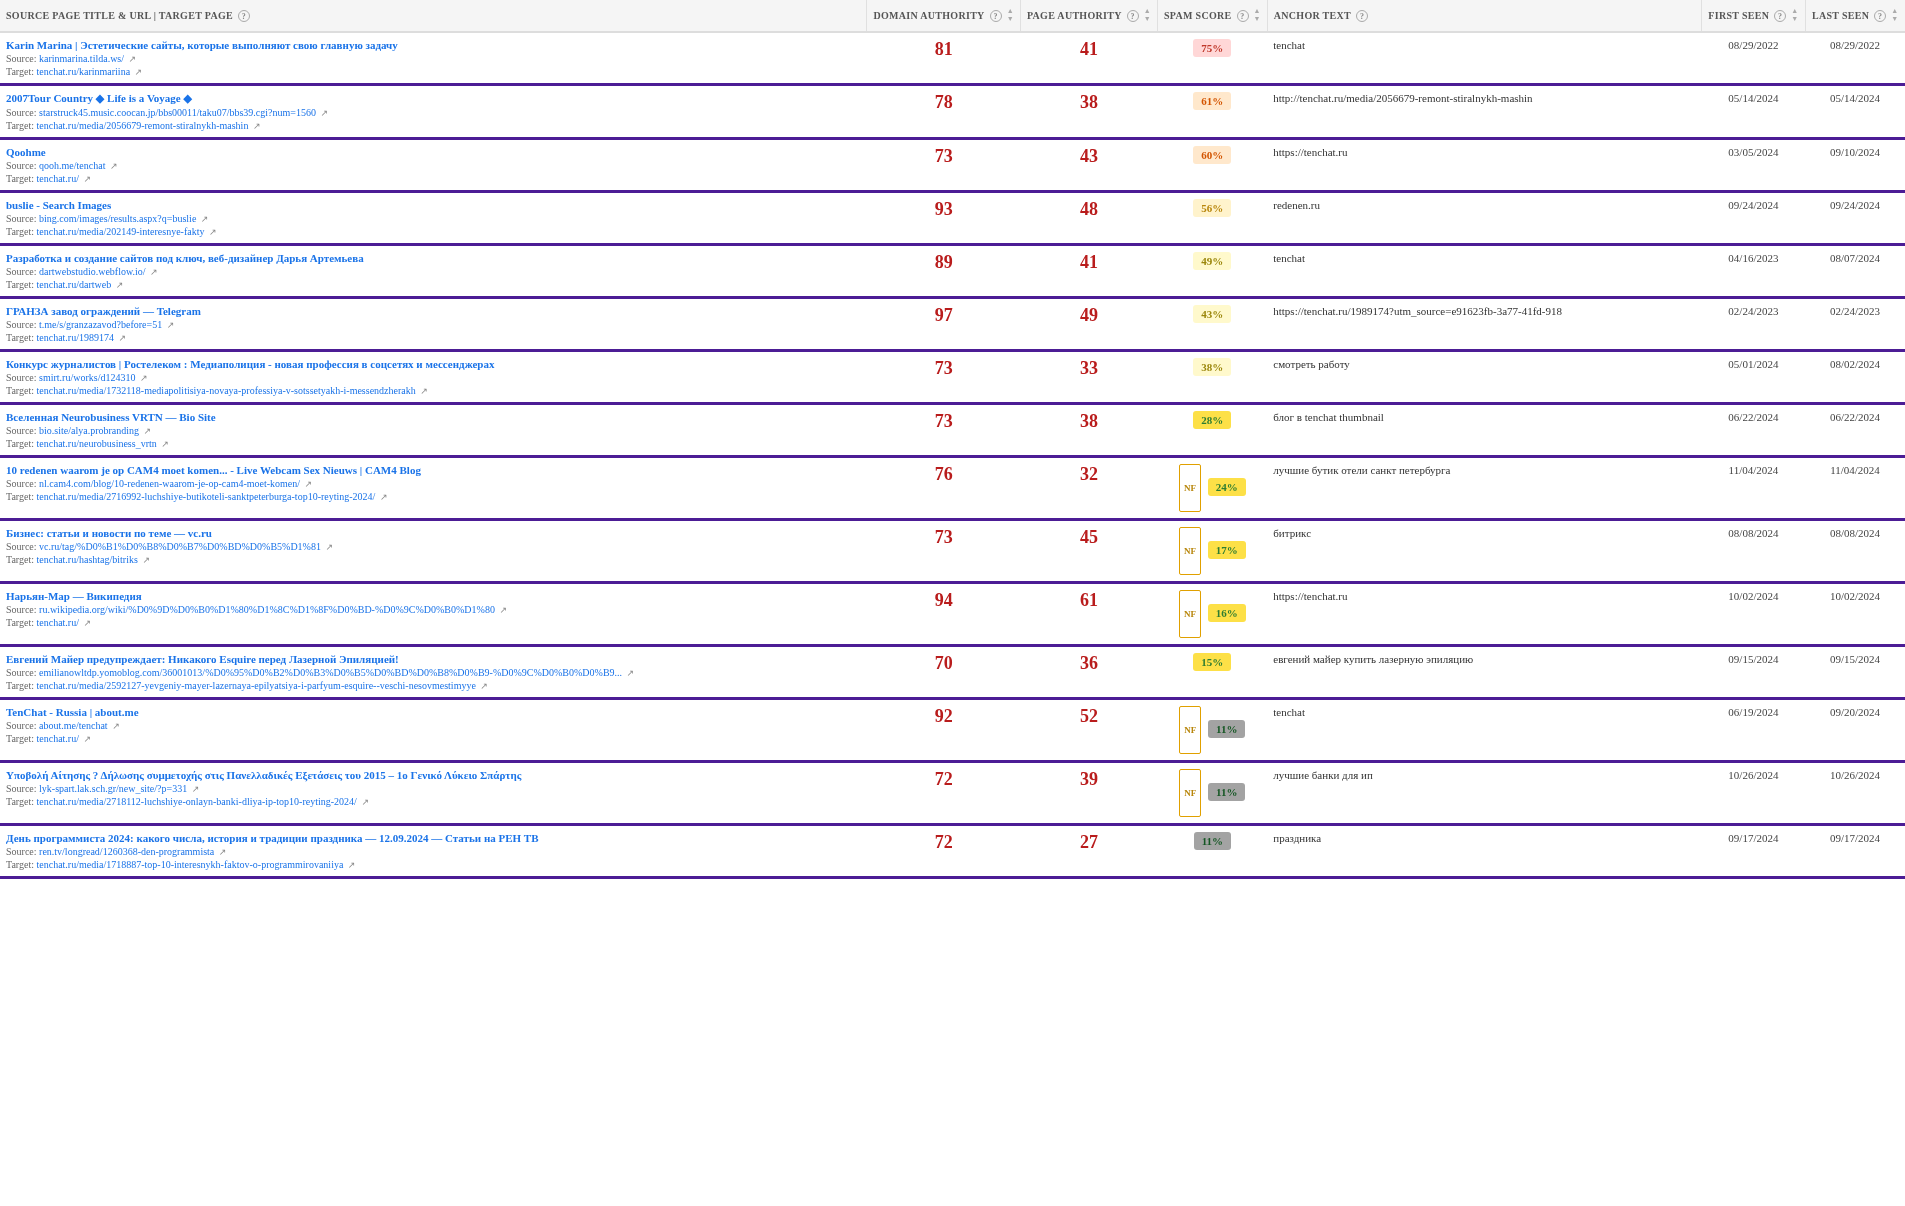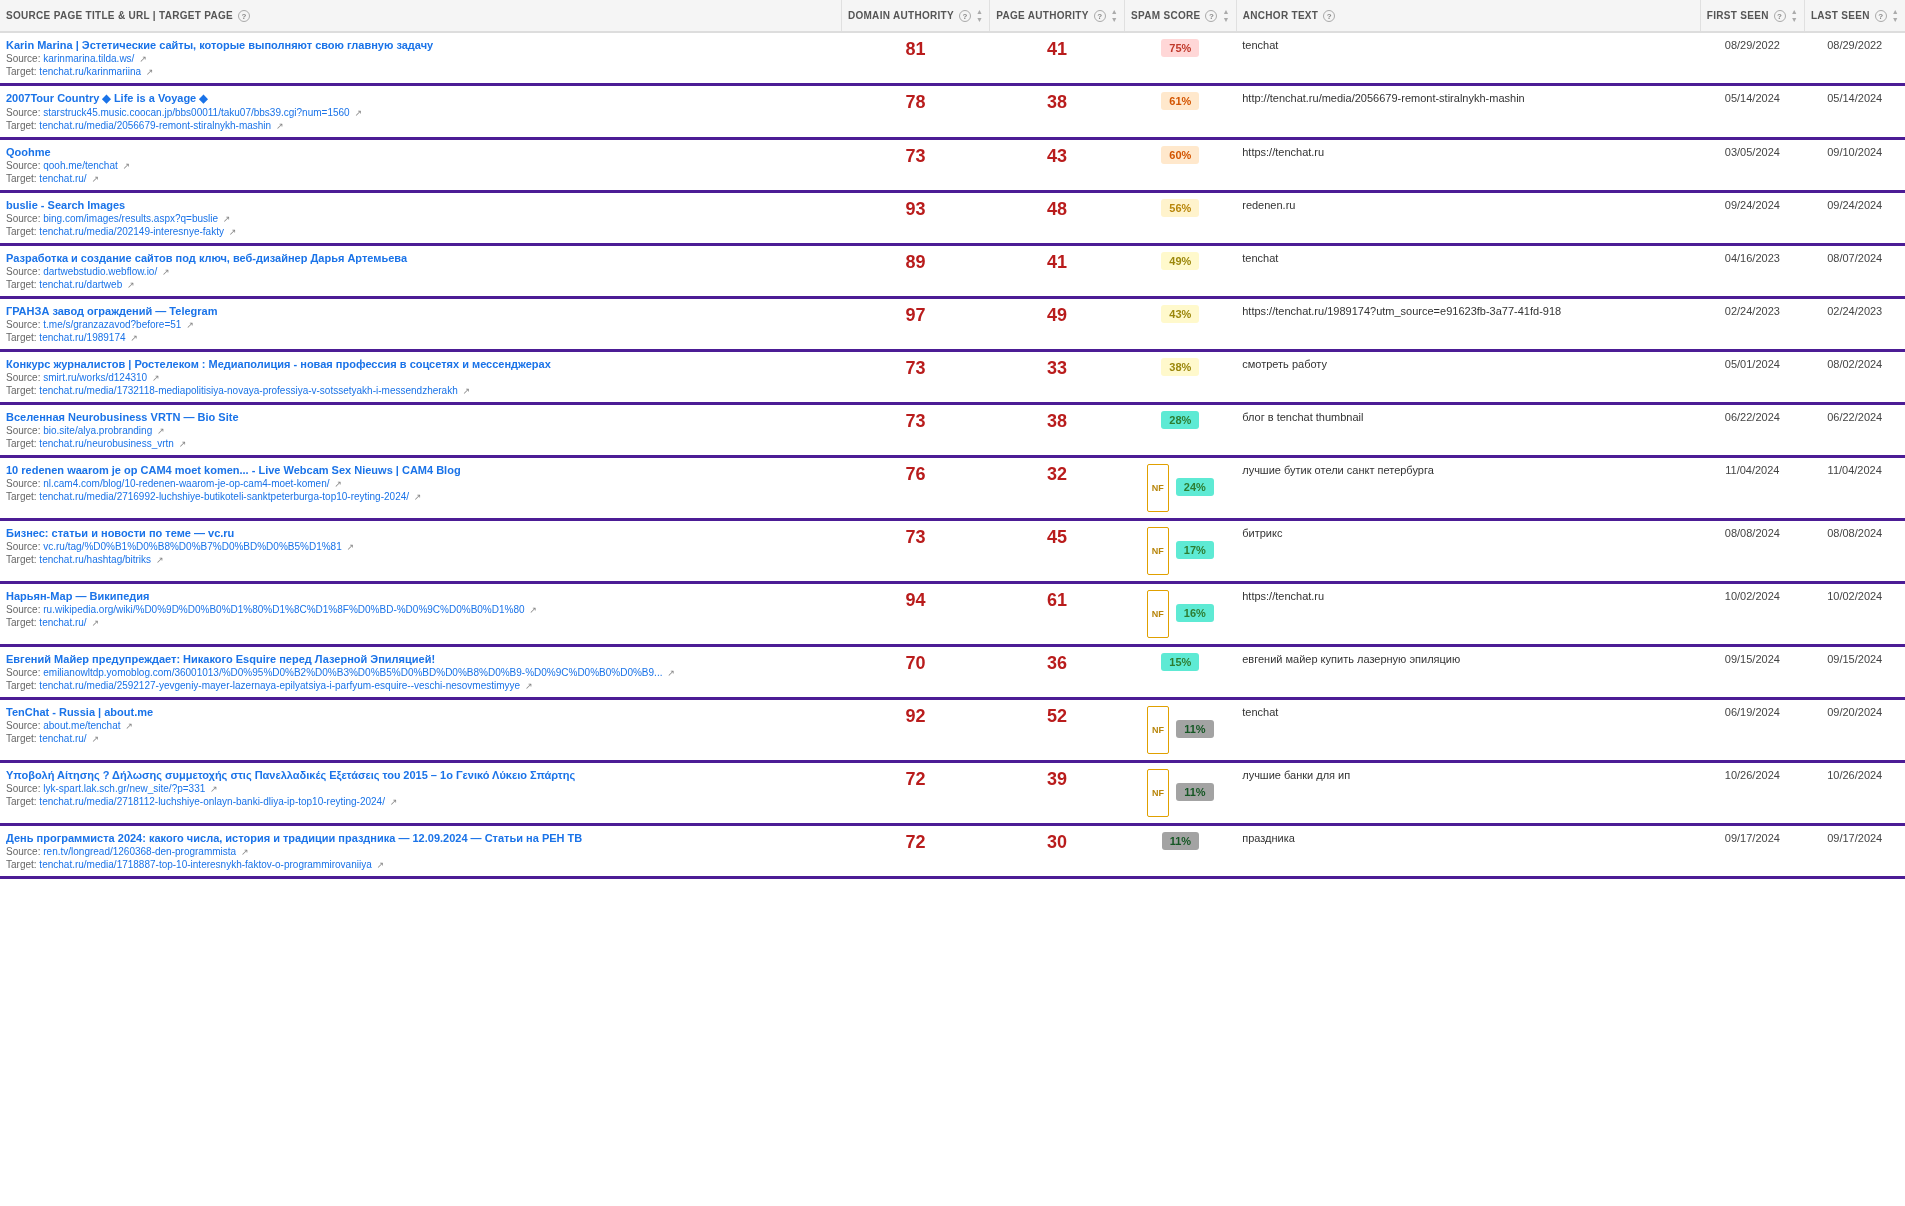--- a/index.html
+++ b/index.html
@@ -1,18 +1,18 @@
 <!DOCTYPE html>
 <html><head>
   <meta charset="utf-8">
   <style>
     * { box-sizing: border-box; margin: 0; padding: 0; }
     body { font-family: Arial, sans-serif; font-size: 11px; color: #333; background: #fff; }
     
-    .table-container { width: 100%; overflow-x: auto; }
+    .table-container { width: 100%; overflow-x: auto; font-family: Liberation Serif, serif; }
     
     table { width: 100%; border-collapse: collapse; font-size: 11px; }
     
     thead tr { background: #f5f5f5; border-bottom: 2px solid #ddd; }
     thead th { 
       padding: 8px 6px; 
       text-align: left; 
       font-weight: 600; 
       font-size: 10px; 
       color: #555; 
@@ -54,21 +54,21 @@
       display: inline-block; 
       padding: 3px 8px; 
       border-radius: 3px; 
       font-weight: 600;
       font-size: 11px;
     }
     .spam-high { background: #ffd7d7; color: #c0392b; }
     .spam-med-high { background: #ffe8cc; color: #d35400; }
     .spam-med { background: #fff3cc; color: #b8860b; }
     .spam-low-med { background: #fff9cc; color: #9b870c; }
-    .spam-low { background: #5eead4; color: #2e7d32; }
+    .spam-low { background: #fde047; color: #2e7d32; }
     .spam-very-low { background: #a3a3a3; color: #155724; }
     
     .nf-badge {
       display: inline-block;
       border: 1px solid #e0a000;
       color: #b8860b;
       font-size: 9px;
       padding: 18px 4px;
       border-radius: 2px;
       font-weight: 600;
@@ -669,21 +669,21 @@
       <div class="source-line">
         <span class="label-target">Target: </span>
         <a href="#">tenchat.ru/media/1718887-top-10-interesnykh-faktov-o-programmirovaniiya</a>
         <span class="ext-link">↗</span>
       </div>
     </td>
     <td class="col-da">
       <span class="da-val">72</span>
     </td>
     <td class="col-pa">
-      <span class="pa-val">30</span>
+      <span class="pa-val">27</span>
     </td>
     <td class="col-spam">
       
       <span class="spam-badge spam-very-low">11%</span>
     </td>
     <td class="col-anchor">
       <span class="anchor-val">праздника</span>
     </td>
     <td class="col-first">
       <span class="date-val">09/17/2024</span>

